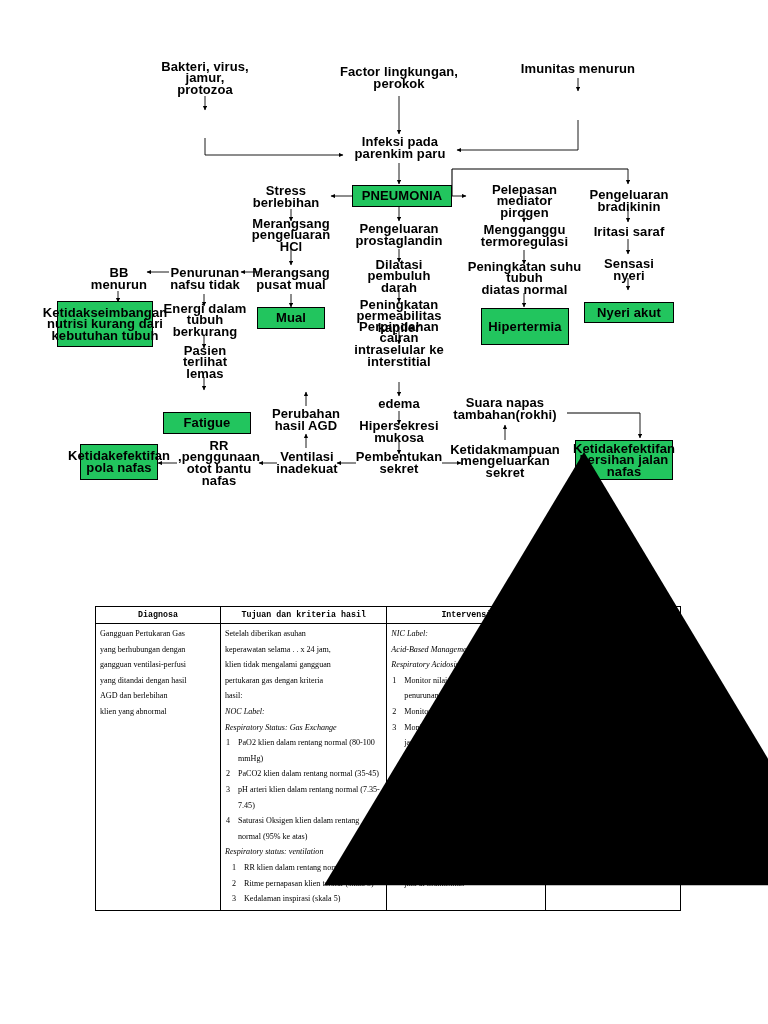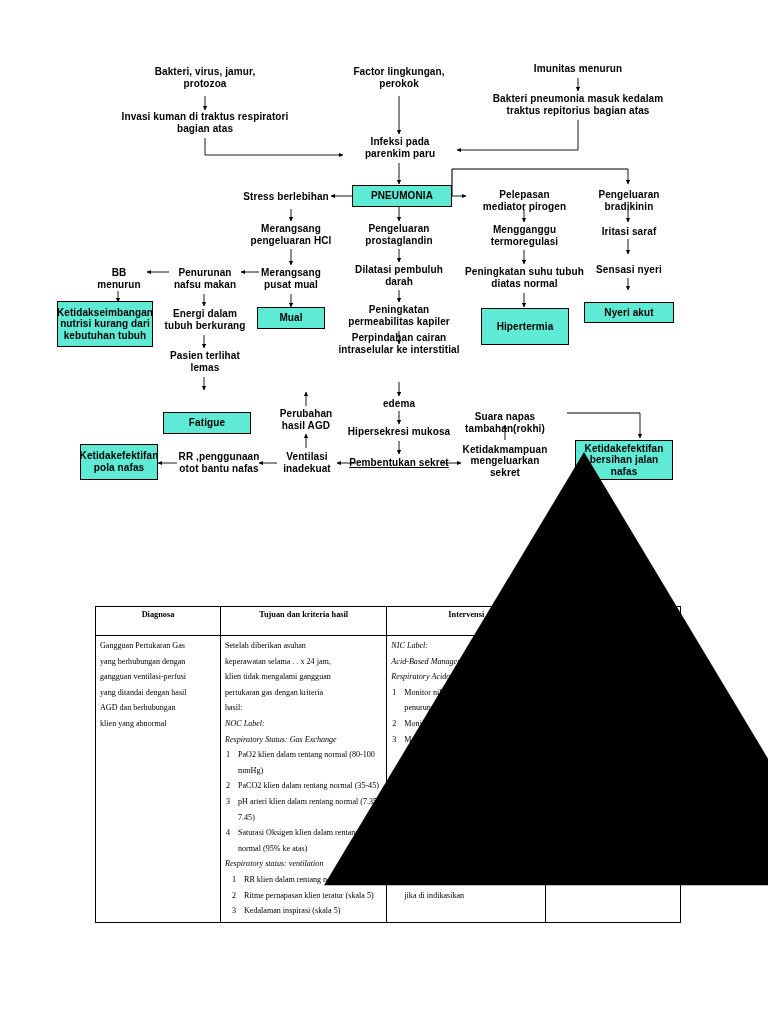--- a/index.html
+++ b/index.html
@@ -9,55 +9,56 @@
     font-family:"Liberation Sans",sans-serif;
     color:#000;
     position:relative;
     overflow:hidden;
   }
   
   #diagram{position:absolute;left:0;top:0;width:768px;height:520px;}
   #diagram svg{position:absolute;left:0;top:0;width:768px;height:520px;}
   .node{
     position:absolute;
-    font-size:10px;
+    font-size:13px;
     line-height:11.6px;
     text-align:center;
     font-family:"Liberation Sans",sans-serif;
     font-weight:600;
     letter-spacing:0.1px;
     color:#000;
     display:flex;
     align-items:center;
     justify-content:center;
     box-sizing:border-box;
   }
-  .node.boxed{border:1.2px solid #000;background:#5eead4;}
+  .node.boxed{border:1.2px solid #000;background:#22c55e;}
   
   #care-table{
     position:absolute;
     left:95px;top:606px;
     width:586px;
     border-collapse:collapse;
     font-family:"Liberation Serif",serif;
     font-size:8.1px;
     color:#000;
   }
   #care-table td,#care-table th{
     border:1px solid #000;
     vertical-align:top;
     padding:2px 3px 3px 4px;
     line-height:15.6px;
   }
   #care-table th{
     text-align:center;
     font-weight:bold;
     font-size:8.3px;
-    padding:1px 2px 14px 2px;
+    padding:1px 2px 2px 2px;
     line-height:13px;
+    font-family:Liberation Mono, monospace;
   }
   .col-diagnosa{width:124px;}
   .col-tujuan{width:168px;}
   .col-intervensi{width:160px;}
   .col-evaluasi{width:134px;}
   .ital{font-style:italic;}
   .cellline{display:block;}
   ol.numlist{margin:0;padding:0;list-style:none;}
   ol.numlist > li{
     position:relative;
@@ -162,35 +163,27 @@
 
       <line x1="567" y1="413" x2="640" y2="413" marker-end="none" stroke-width="1.1"></line>
       <line x1="640" y1="413" x2="640" y2="438"></line>
     </g>
   </svg>
 
   <div class="node" style="left:140px;top:60px;width:130px;height:36px;">
     <span style="white-space:pre-line">Bakteri, virus, jamur,
 protozoa</span>
   </div>
-  <div class="node" style="left:115px;top:108px;width:180px;height:30px;">
-    <span style="white-space:pre-line">Invasi kuman di traktus respiratori
-bagian atas</span>
-  </div>
   <div class="node" style="left:339px;top:60px;width:120px;height:36px;">
     <span style="white-space:pre-line">Factor lingkungan,
 perokok</span>
   </div>
   <div class="node" style="left:508px;top:60px;width:140px;height:18px;">
     <span style="white-space:pre-line">Imunitas menurun</span>
   </div>
-  <div class="node" style="left:480px;top:90px;width:196px;height:30px;">
-    <span style="white-space:pre-line">Bakteri pneumonia masuk kedalam
-traktus repitorius bagian atas</span>
-  </div>
   <div class="node" style="left:340px;top:133px;width:120px;height:30px;">
     <span style="white-space:pre-line">Infeksi pada
 parenkim paru</span>
   </div>
 
   <div class="node boxed" style="left:352px;top:185px;width:100px;height:22px;">
     <span style="white-space:pre-line">PNEUMONIA</span>
   </div>
 
   <div class="node" style="left:240px;top:189px;width:92px;height:16px;">
@@ -202,21 +195,21 @@
   </div>
   <div class="node" style="left:247px;top:264px;width:88px;height:30px;">
     <span style="white-space:pre-line">Merangsang
 pusat mual</span>
   </div>
   <div class="node boxed" style="left:257px;top:307px;width:68px;height:22px;">
     <span style="white-space:pre-line">Mual</span>
   </div>
   <div class="node" style="left:168px;top:264px;width:74px;height:30px;">
     <span style="white-space:pre-line">Penurunan
-nafsu makan</span>
+nafsu tidak</span>
   </div>
   <div class="node" style="left:92px;top:264px;width:54px;height:30px;">
     <span style="white-space:pre-line">BB
 menurun</span>
   </div>
   <div class="node boxed" style="left:57px;top:301px;width:96px;height:46px;">
     <span style="white-space:pre-line">Ketidakseimbangan
 nutrisi kurang dari
 kebutuhan tubuh</span>
   </div>
@@ -247,21 +240,21 @@
   <div class="node" style="left:338px;top:329px;width:122px;height:30px;">
     <span style="white-space:pre-line">Perpindahan cairan
 intraselular ke interstitial</span>
   </div>
   <div class="node" style="left:370px;top:396px;width:58px;height:15px;">
     <span style="white-space:pre-line">edema</span>
   </div>
   <div class="node" style="left:346px;top:424px;width:106px;height:16px;">
     <span style="white-space:pre-line">Hipersekresi mukosa</span>
   </div>
-  <div class="node" style="left:349px;top:455px;width:100px;height:16px;text-decoration:underline;">
+  <div class="node" style="left:349px;top:455px;width:100px;height:16px;">
     <span style="white-space:pre-line">Pembentukan sekret</span>
   </div>
 
   <div class="node" style="left:477px;top:186px;width:95px;height:30px;">
     <span style="white-space:pre-line">Pelepasan
 mediator pirogen</span>
   </div>
   <div class="node" style="left:480px;top:221px;width:89px;height:30px;">
     <span style="white-space:pre-line">Mengganggu
 termoregulasi</span>
@@ -302,21 +295,21 @@
   </div>
   <div class="node boxed" style="left:80px;top:444px;width:78px;height:36px;">
     <span style="white-space:pre-line">Ketidakefektifan
 pola nafas</span>
   </div>
   <div class="node" style="left:460px;top:440px;width:90px;height:42px;">
     <span style="white-space:pre-line">Ketidakmampuan
 mengeluarkan
 sekret</span>
   </div>
-  <div class="node" style="left:462px;top:394px;width:86px;height:30px;margin-top:14px;">
+  <div class="node" style="left:462px;top:394px;width:86px;height:30px;">
     <span style="white-space:pre-line">Suara napas
 tambahan(rokhi)</span>
   </div>
   <div class="node boxed" style="left:575px;top:440px;width:98px;height:40px;">
     <span style="white-space:pre-line">Ketidakefektifan
 bersihan jalan nafas</span>
   </div>
 
   <div style="position:absolute;left:200px;top:452px;width:6px;height:6px;">
     <svg width="6" height="6" viewBox="0 0 6 6">
@@ -335,21 +328,21 @@
     </tr>
   </thead>
   <tbody>
     <tr>
 
       <td class="col-diagnosa">
         <span class="cellline">Gangguan Pertukaran Gas</span>
         <span class="cellline">yang berhubungan dengan</span>
         <span class="cellline">gangguan ventilasi-perfusi</span>
         <span class="cellline">yang ditandai dengan hasil</span>
-        <span class="cellline">AGD dan berhubungan</span>
+        <span class="cellline">AGD dan berlebihan</span>
         <span class="cellline">klien yang abnormal</span>
       </td>
 
       <td class="col-tujuan">
         <span class="cellline">Setelah diberikan asuhan</span>
         <span class="cellline">keperawatan selama . . x 24 jam,</span>
         <span class="cellline">klien tidak mengalami gangguan</span>
         <span class="cellline">pertukaran gas dengan kriteria</span>
         <span class="cellline">hasil:</span>
         <span class="cellline ital">NOC Label:</span>

